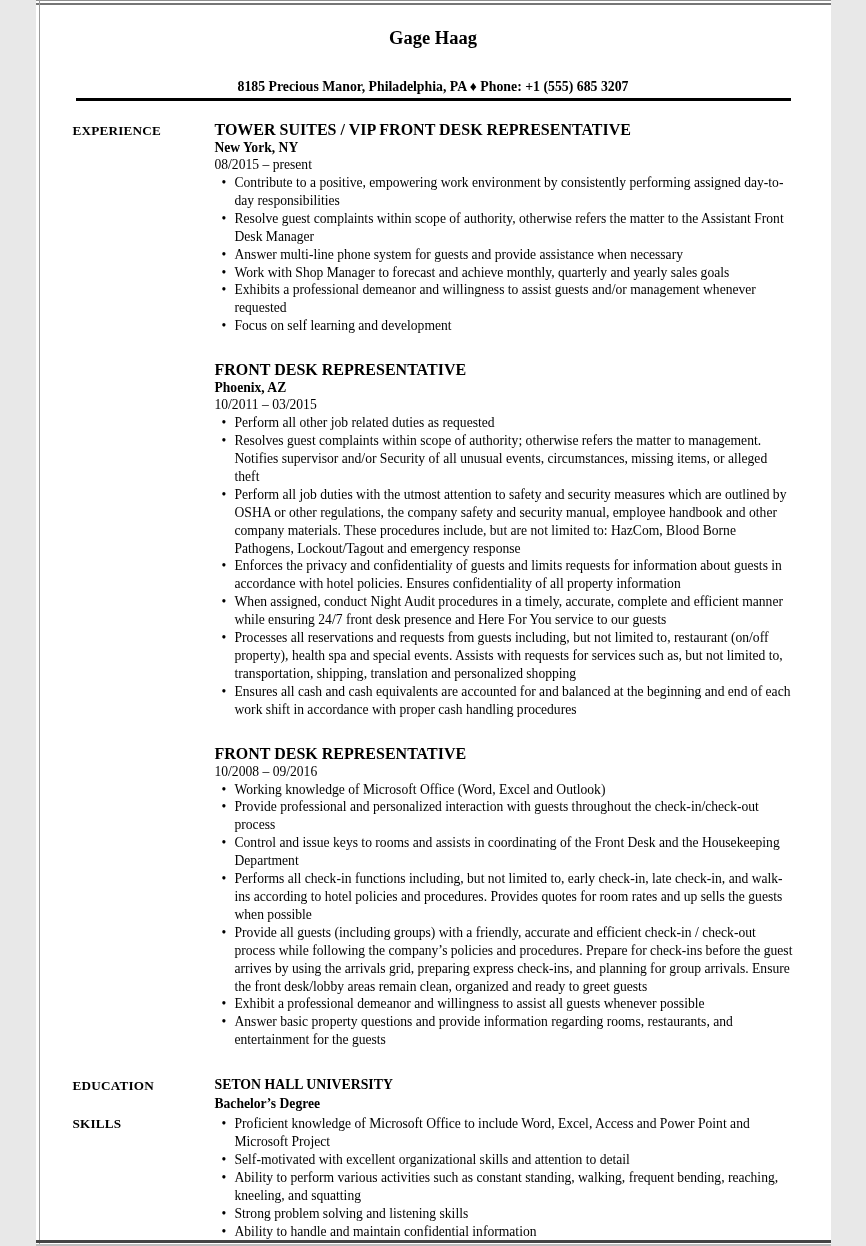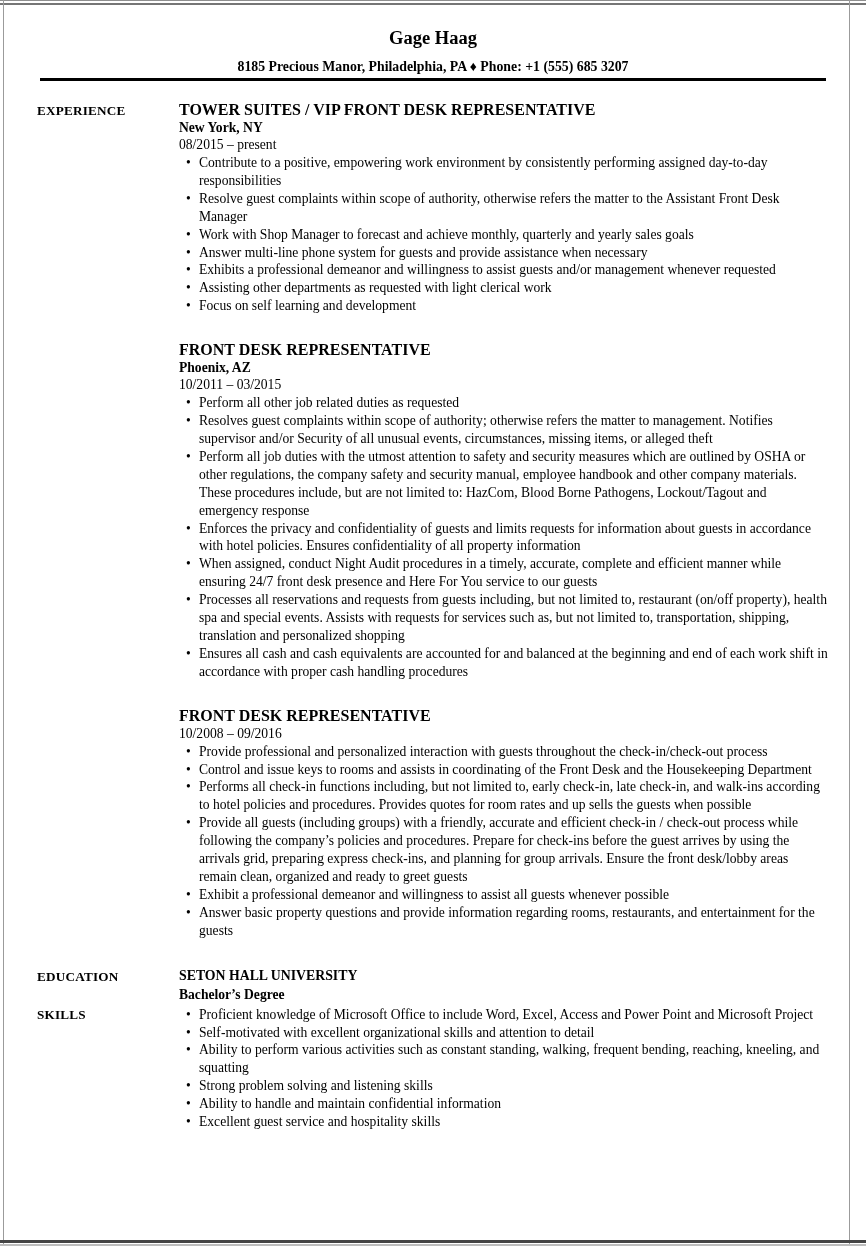--- a/index.html
+++ b/index.html
@@ -1,38 +1,38 @@
 <!DOCTYPE html>
 <html><head>
 <meta charset="utf-8">
 <style>
   html, body { margin: 0; padding: 0; background: #e8e8e8; }
   .page {
     position: relative;
-    width: 866px;
+    width: 795px;
     height: 1246px;
     margin: 0 auto;
     background: #ffffff;
     overflow: hidden;
     font-family: "Liberation Serif", "DejaVu Serif", serif;
     color: #000000;
     font-size: 13.6px;
     line-height: 17.9px;
   }
   
   .frame-top    { position:absolute; left:0; top:0;    width:100%; height:1px; background:#8f8f8f; z-index:5; }
   .frame-top2   { position:absolute; left:0; top:3px;  width:100%; height:2px; background:#767676; z-index:5; }
   .frame-left   { position:absolute; left:3px;  top:0; width:1px; height:100%; background:#9b9b9b; z-index:5; }
   .frame-right  { position:absolute; left:849px; top:0; width:1px; height:100%; background:#9b9b9b; z-index:5; }
   .frame-bottom { position:absolute; left:0; top:1240px; width:100%; height:3px; background:#454545; z-index:5; }
   .frame-bottom2{ position:absolute; left:0; top:1244px; width:100%; height:2px; background:#bdbdbd; z-index:5; }
 
   .header { text-align: center; padding-top: 27px; }
   .candidate-name { font-size: 18.5px; font-weight: bold; line-height: 23px; }
-  .contact-line { font-size: 13.8px; font-weight: bold; margin-top: 8px; line-height: 17px; }
+  .contact-line { font-size: 13.8px; font-weight: bold; margin-top: 28px; line-height: 17px; }
   .header-rule { height: 3px; background: #000; border: 0; margin: 3px 40px 0 40px; }
 
   .content { padding-left: 37px; padding-right: 38px; }
   .section { display: flex; align-items: flex-start; gap: 17px; }
   .section-experience { margin-top: 20px; }
   .section-education  { margin-top: 27px; }
   .section-skills     { margin-top: 1px; }
   .section-label {
     width: 125px;
     flex: 0 0 125px;
@@ -85,24 +85,23 @@
       <div class="section-label">EXPERIENCE</div>
       <div class="section-body">
 
         <div class="job">
           <div class="job-title">TOWER SUITES / VIP FRONT DESK REPRESENTATIVE</div>
           <div class="job-location">New York, NY</div>
           <div class="job-dates">08/2015 – present</div>
           <ul class="bullets">
             <li>Contribute to a positive, empowering work environment by consistently performing assigned day-to-day responsibilities</li>
             <li>Resolve guest complaints within scope of authority, otherwise refers the matter to the Assistant Front Desk Manager</li>
+            <li>Answer multi-line phone system for guests and provide assistance when necessary</li>
             <li>Work with Shop Manager to forecast and achieve monthly, quarterly and yearly sales goals</li>
-            <li>Answer multi-line phone system for guests and provide assistance when necessary</li>
             <li>Exhibits a professional demeanor and willingness to assist guests and/or management whenever requested</li>
-            <li>Assisting other departments as requested with light clerical work</li>
             <li>Focus on self learning and development</li>
           </ul>
         </div>
 
         <div class="job">
           <div class="job-title">FRONT DESK REPRESENTATIVE</div>
           <div class="job-location">Phoenix, AZ</div>
           <div class="job-dates">10/2011 – 03/2015</div>
           <ul class="bullets">
             <li>Perform all other job related duties as requested</li>
@@ -112,20 +111,21 @@
             <li>When assigned, conduct Night Audit procedures in a timely, accurate, complete and efficient manner while ensuring 24/7 front desk presence and Here For You service to our guests</li>
             <li>Processes all reservations and requests from guests including, but not limited to, restaurant (on/off property), health spa and special events. Assists with requests for services such as, but not limited to, transportation, shipping, translation and personalized shopping</li>
             <li>Ensures all cash and cash equivalents are accounted for and balanced at the beginning and end of each work shift in accordance with proper cash handling procedures</li>
           </ul>
         </div>
 
         <div class="job">
           <div class="job-title">FRONT DESK REPRESENTATIVE</div>
           <div class="job-dates">10/2008 – 09/2016</div>
           <ul class="bullets">
+            <li>Working knowledge of Microsoft Office (Word, Excel and Outlook)</li>
             <li>Provide professional and personalized interaction with guests throughout the check-in/check-out process</li>
             <li>Control and issue keys to rooms and assists in coordinating of the Front Desk and the Housekeeping Department</li>
             <li>Performs all check-in functions including, but not limited to, early check-in, late check-in, and walk-ins according to hotel policies and procedures. Provides quotes for room rates and up sells the guests when possible</li>
             <li>Provide all guests (including groups) with a friendly, accurate and efficient check-in / check-out process while following the company’s policies and procedures. Prepare for check-ins before the guest arrives by using the arrivals grid, preparing express check-ins, and planning for group arrivals. Ensure the front desk/lobby areas remain clean, organized and ready to greet guests</li>
             <li>Exhibit a professional demeanor and willingness to assist all guests whenever possible</li>
             <li>Answer basic property questions and provide information regarding rooms, restaurants, and entertainment for the guests</li>
           </ul>
         </div>
 
       </div>

